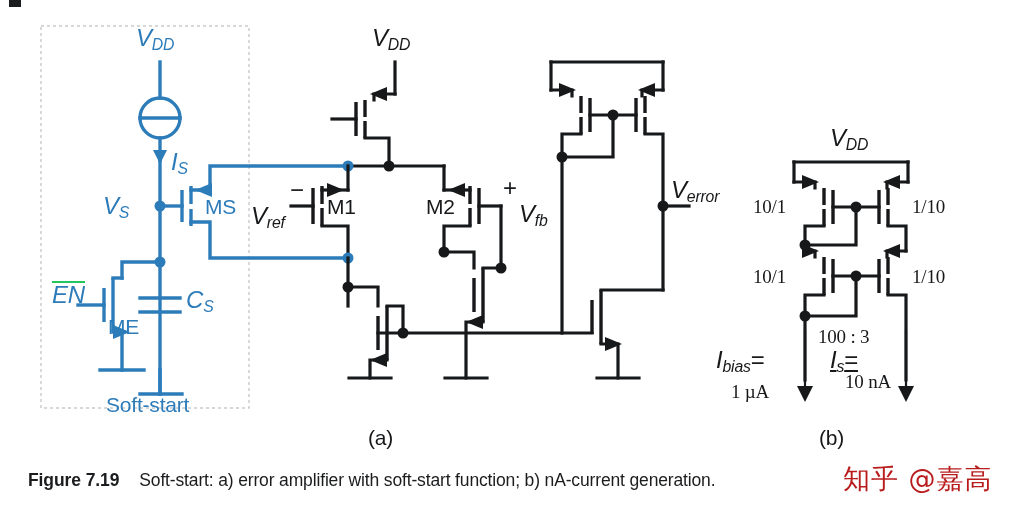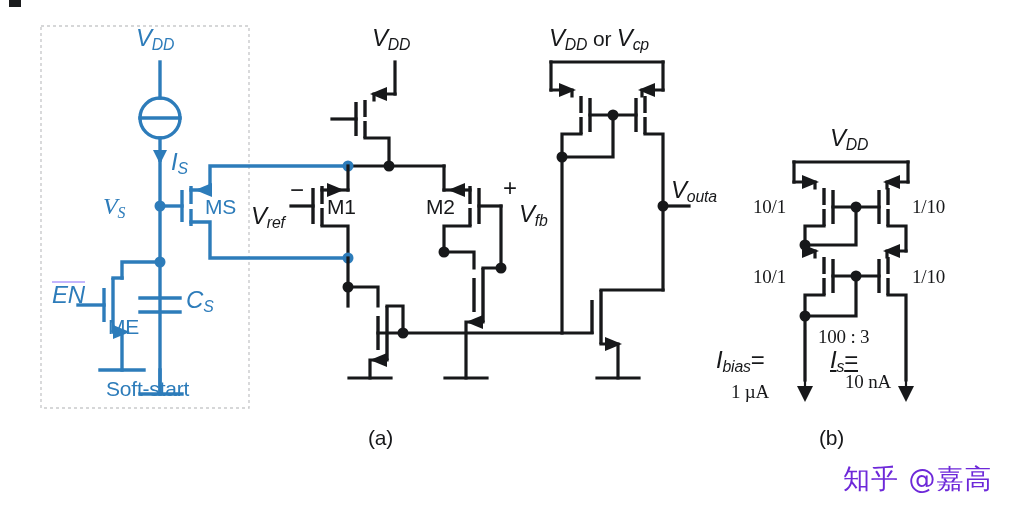--- a/index.html
+++ b/index.html
@@ -53,21 +53,21 @@
   .lbl .it { font-style: italic; }
   .lbl sub {
     font-size: 0.66em;
     font-style: italic;
     vertical-align: -0.28em;
     letter-spacing: -0.2px;
   }
   .v-sym { font-size: 24px; font-style: italic; }
   .plain { font-size: 21px; }
   .small { font-size: 19px; font-family: Liberation Serif, serif; }
-  .ovl { border-top: 2px solid #c4b5fd; padding-top: 0px; display: inline-block; }
+  .ovl { border-top: 2px solid #22c55e; padding-top: 0px; display: inline-block; }
 
   #caption {
     position: absolute;
     left: 28px;
     top: 470px;
     font-size: 17.5px;
     color: #1b1c1e;
     white-space: nowrap;
   }
   #caption .cap-head {
@@ -76,21 +76,21 @@
   }
   #caption .cap-body {
     margin-left: 20px;
     letter-spacing: -0.15px;
   }
   #watermark {
     position: absolute;
     left: 843px;
     top: 461px;
     font-size: 27px;
-    color: #6d28d9;
+    color: #b91c1c;
     font-family: "DejaVu Sans", sans-serif;
     letter-spacing: 1px;
     white-space: nowrap;
     pointer-events: none;
   }
   #corner-mark {
     position: absolute;
     left: 9px;
     top: 0px;
     width: 12px;
@@ -297,56 +297,53 @@
       <polygon class="fill-k" points="906,402 898,386 914,386"></polygon>
     </g>
   </svg>
 
   <div class="lbl blue v-sym" style="left:136px; top:26px;">
     <span class="it">V</span><sub>DD</sub>
   </div>
   <div class="lbl blue v-sym" style="left:171px; top:150px;">
     <span class="it">I</span><sub>S</sub>
   </div>
-  <div class="lbl blue v-sym" style="left:103px; top:194px;font-family:Liberation Serif, serif;">
+  <div class="lbl blue v-sym" style="left:103px; top:194px;">
     <span class="it">V</span><sub>S</sub>
   </div>
   <div class="lbl blue plain" style="left:205px; top:196px;">MS</div>
   <div class="lbl blue plain" style="left:108px; top:288px;margin-top:28px;">ME</div>
   <div class="lbl blue v-sym" style="left:52px; top:281px;">
     <span class="it ovl">EN</span>
   </div>
   <div class="lbl blue v-sym" style="left:186px; top:288px;">
     <span class="it">C</span><sub>S</sub>
   </div>
-  <div class="lbl blue plain" style="left:106px; top:378px;">Soft-start</div>
+  <div class="lbl blue plain" style="left:106px; top:394px;">Soft-start</div>
 
   <div class="lbl v-sym" style="left:372px; top:26px;">
     <span class="it">V</span><sub>DD</sub>
   </div>
 
-  <div class="lbl v-sym" style="left:549px; top:26px;">
-    <span class="it">V</span><sub>DD</sub><span class="plain" style="font-style:normal;"> <span>or</span> </span><span class="it">V</span><sub>cp</sub>
-  </div>
 
   <div class="lbl v-sym" style="left:251px; top:204px;">
     <span class="it">V</span><sub>ref</sub>
   </div>
   <div class="lbl" style="left:290px; top:178px; font-size:24px;">−</div>
 
   <div class="lbl plain" style="left:327px; top:196px;">M1</div>
   <div class="lbl plain" style="left:426px; top:196px;">M2</div>
 
   <div class="lbl" style="left:503px; top:176px; font-size:24px;">+</div>
   <div class="lbl v-sym" style="left:519px; top:202px;">
     <span class="it">V</span><sub>fb</sub>
   </div>
 
   <div class="lbl v-sym" style="left:671px; top:178px;">
-    <span class="it">V</span><sub>outa</sub>
+    <span class="it">V</span><sub>error</sub>
   </div>
 
   <div class="lbl v-sym" style="left:830px; top:126px;">
     <span class="it">V</span><sub>DD</sub>
   </div>
   <div class="lbl small" style="left:753px; top:197px;">10/1</div>
   <div class="lbl small" style="left:912px; top:197px;">1/10</div>
   <div class="lbl small" style="left:753px; top:267px;">10/1</div>
   <div class="lbl small" style="left:912px; top:267px;">1/10</div>
   <div class="lbl small" style="left:818px; top:327px;">100 : 3</div>
@@ -357,16 +354,19 @@
   <div class="lbl small" style="left:731px; top:382px;">1 µA</div>
 
   <div class="lbl v-sym" style="left:830px; top:348px;text-decoration:underline;">
     <span class="it">I</span><sub>s</sub><span style="font-style:normal;">=</span>
   </div>
   <div class="lbl small" style="left:825px; top:372px;margin-left:20px;">10 nA</div>
 
   <div class="lbl plain" style="left:368px; top:427px;">(a)</div>
   <div class="lbl plain" style="left:819px; top:427px;">(b)</div>
 
+  <div id="caption">
+    <span class="cap-head">Figure 7.19</span><span class="cap-body">Soft-start: a) error amplifier with soft-start function; b) nA-current generation.</span>
+  </div>
 
   <div id="watermark">知乎 @嘉高</div>
 
 </div>
 
 </body></html>

